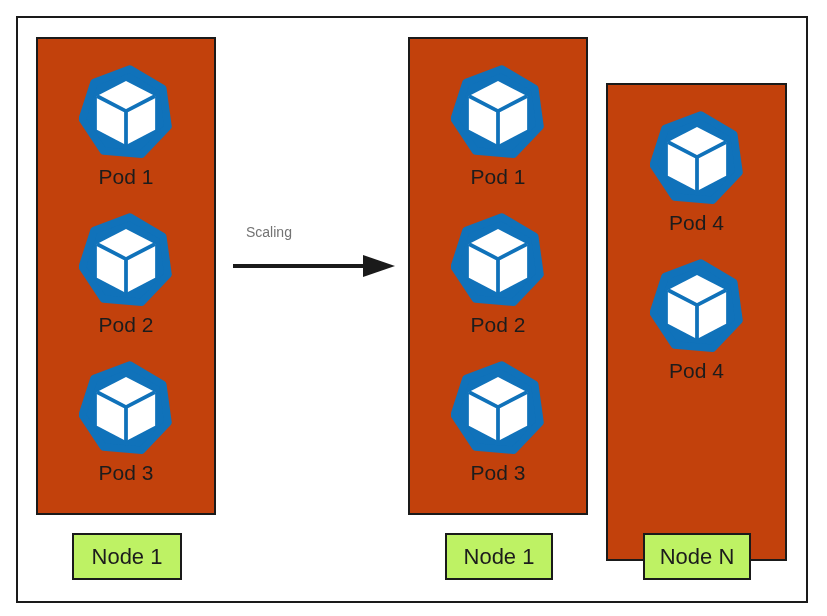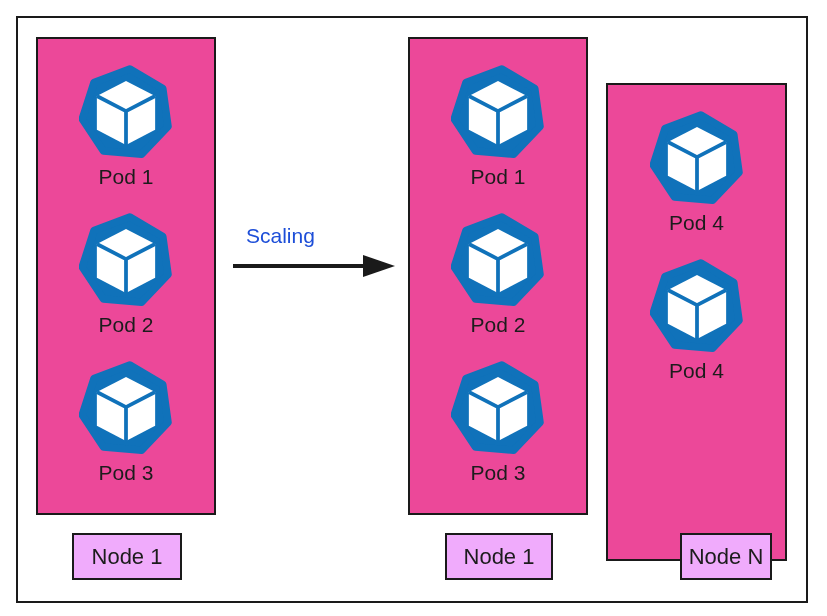--- a/index.html
+++ b/index.html
@@ -17,21 +17,21 @@
     left: 16px; top: 16px;
     width: 792px; height: 587px;
     border: 2px solid var(--ink);
     background: transparent;
   }
   .node-box {
     position: absolute;
     top: 37px;
     height: 478px;
     border: 2px solid var(--ink);
-    background: #ec4899;
+    background: #c2410c;
     display: flex;
     flex-direction: column;
     align-items: center;
     padding-top: 24px;
     gap: 22px;
   }
   .node-box.nb-left   { left: 36px;  width: 180px; }
   .node-box.nb-middle { left: 408px; width: 180px; }
   .node-box.nb-right  { left: 606px; width: 181px; margin-top: 46px; }
   .pod {
@@ -45,36 +45,36 @@
     font-size: 21px;
     line-height: 24px;
     color: #1c1c1c;
     white-space: nowrap;
   }
   .node-label {
     position: absolute;
     top: 533px;
     height: 47px;
     border: 2px solid var(--ink);
-    background: #f0abfc;
+    background: #bef264;
     display: flex;
     align-items: center;
     justify-content: center;
     font-size: 22px;
     color: #1c1c1c;
     white-space: nowrap;
   }
   .node-label.nl-left   { left: 72px;  width: 110px; }
   .node-label.nl-middle { left: 445px; width: 108px; }
-  .node-label.nl-right  { left: 643px; width: 92px; margin-left: 37px; }
+  .node-label.nl-right  { left: 643px; width: 108px; }
   .scaling-label {
     position: absolute;
     left: 246px; top: 224px;
-    font-size: 21px;
-    color: #1d4ed8;
+    font-size: 14px;
+    color: #737373;
     white-space: nowrap;
   }
   .arrow-line {
     position: absolute;
     left: 233px; top: 264px;
     width: 134px; height: 4px;
     background: var(--ink);
   }
   .arrow-head {
     position: absolute;

